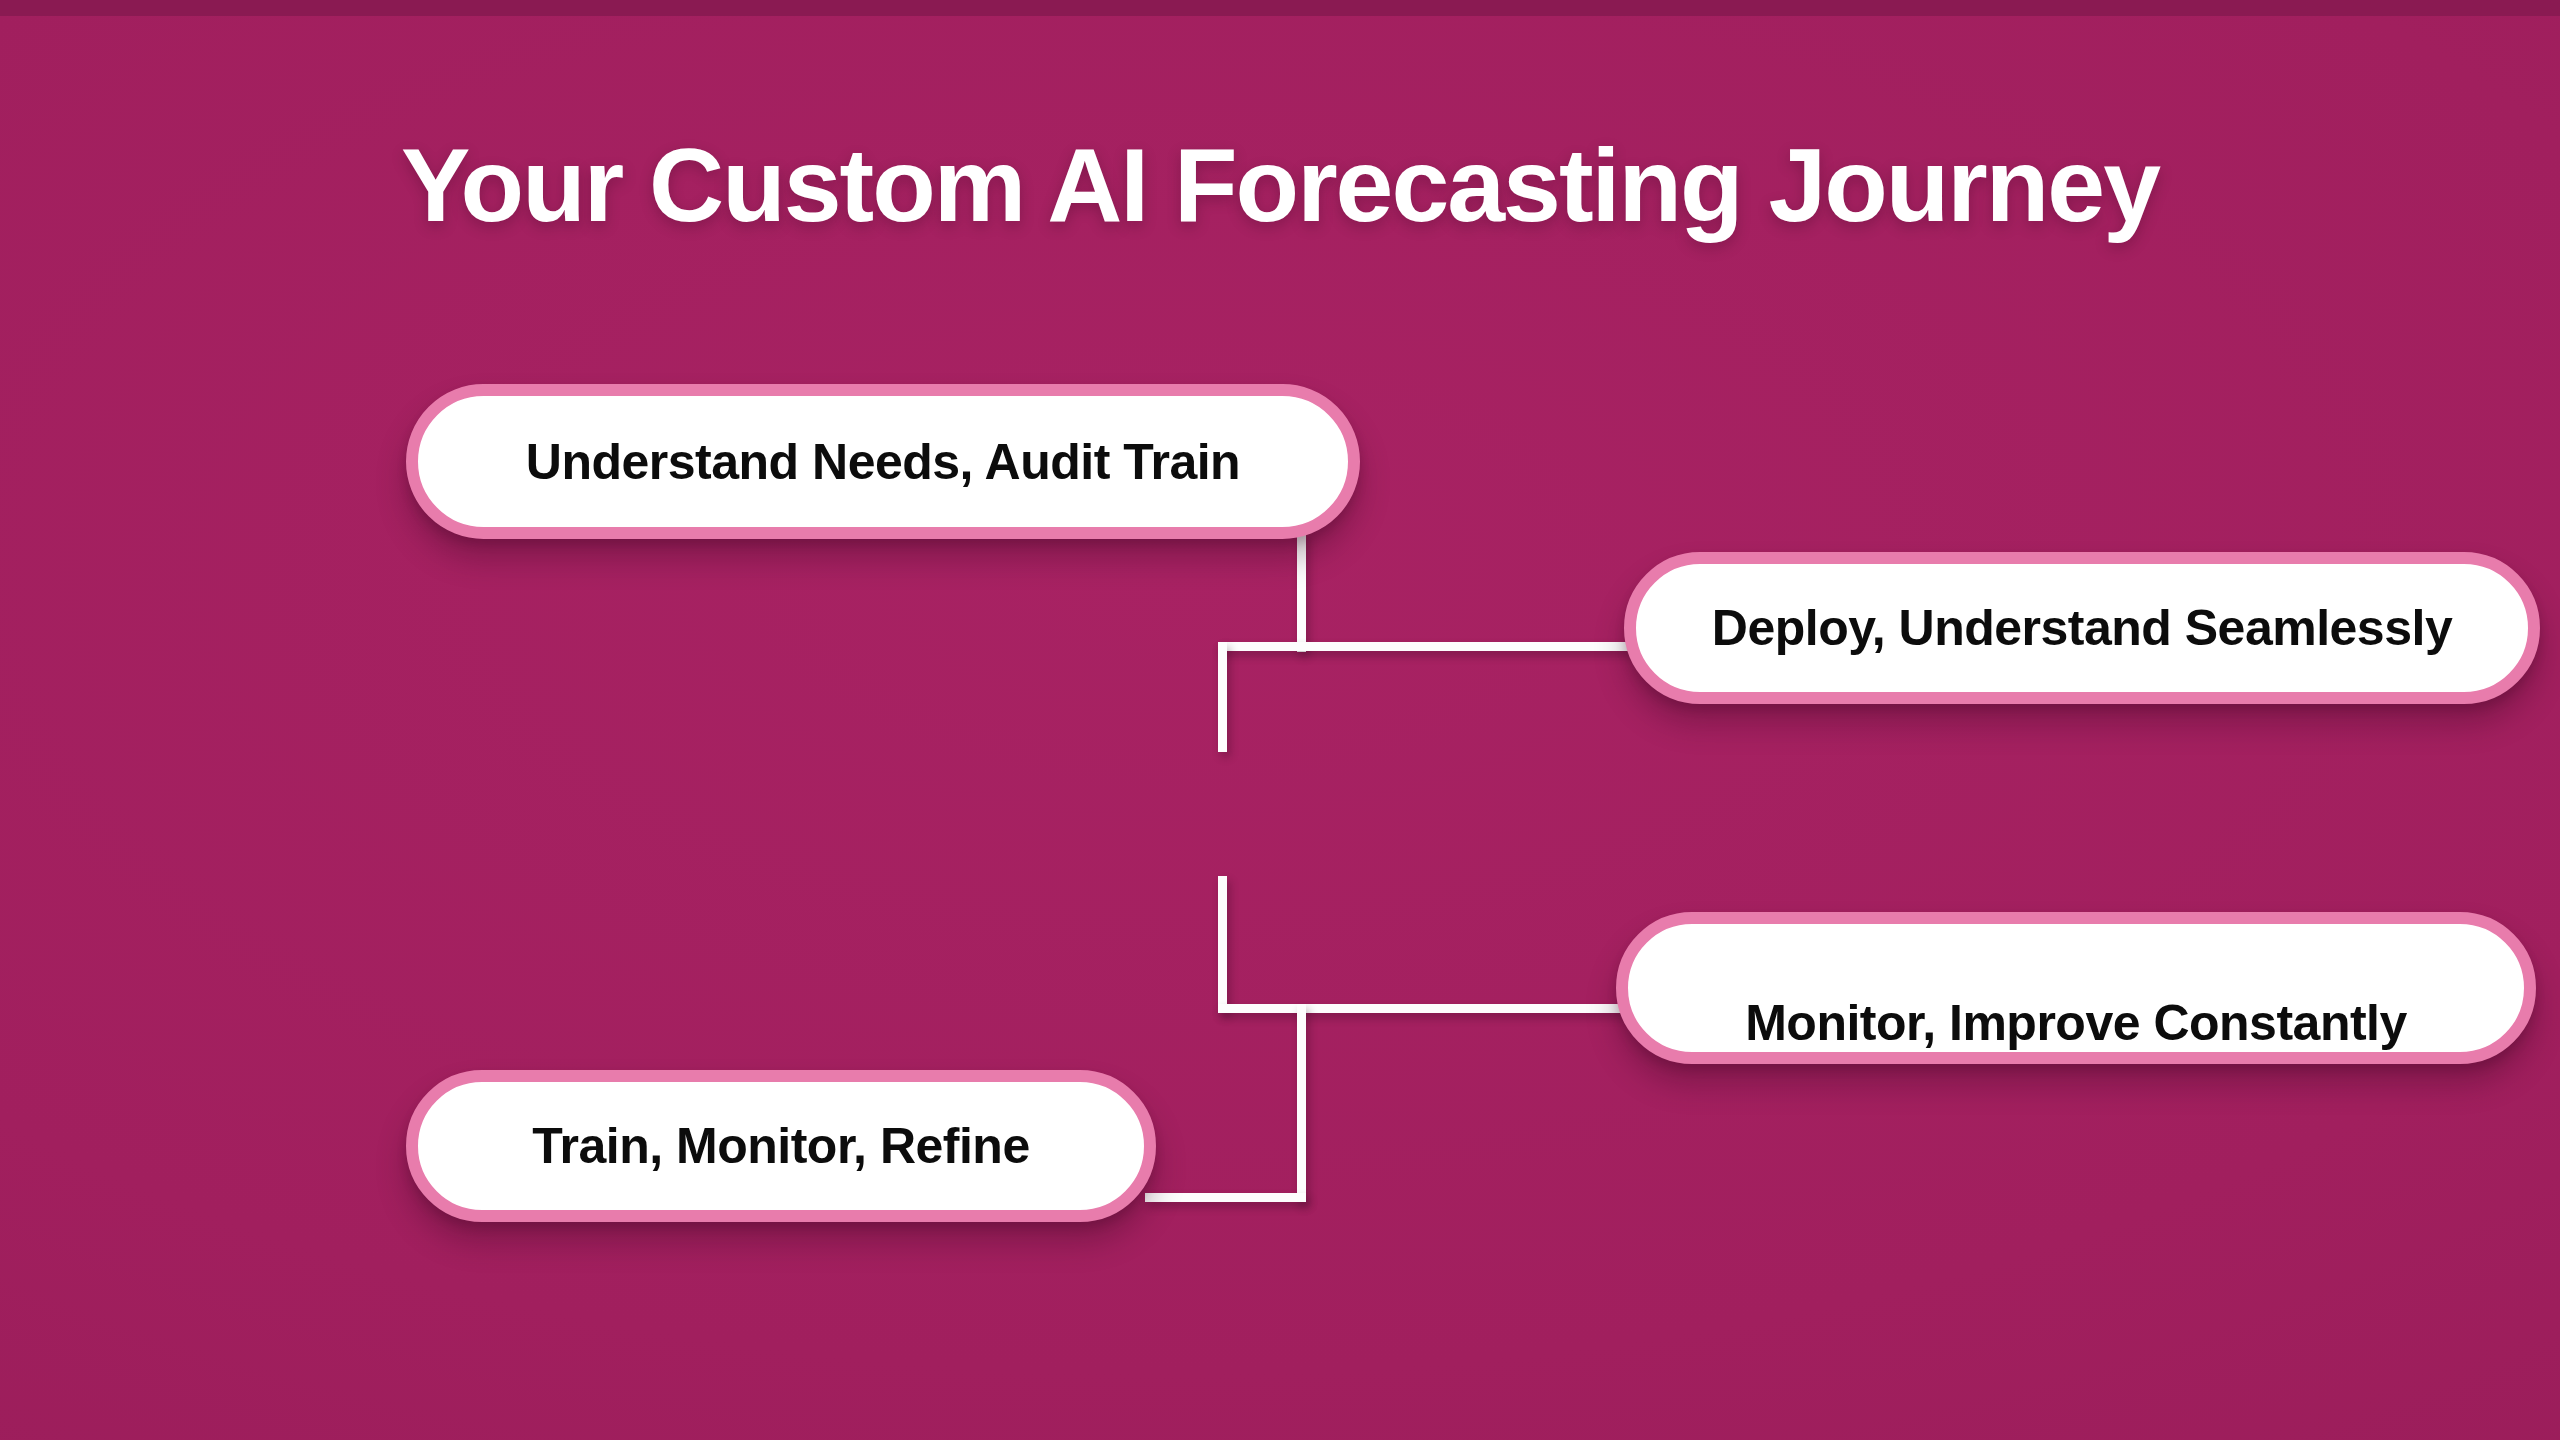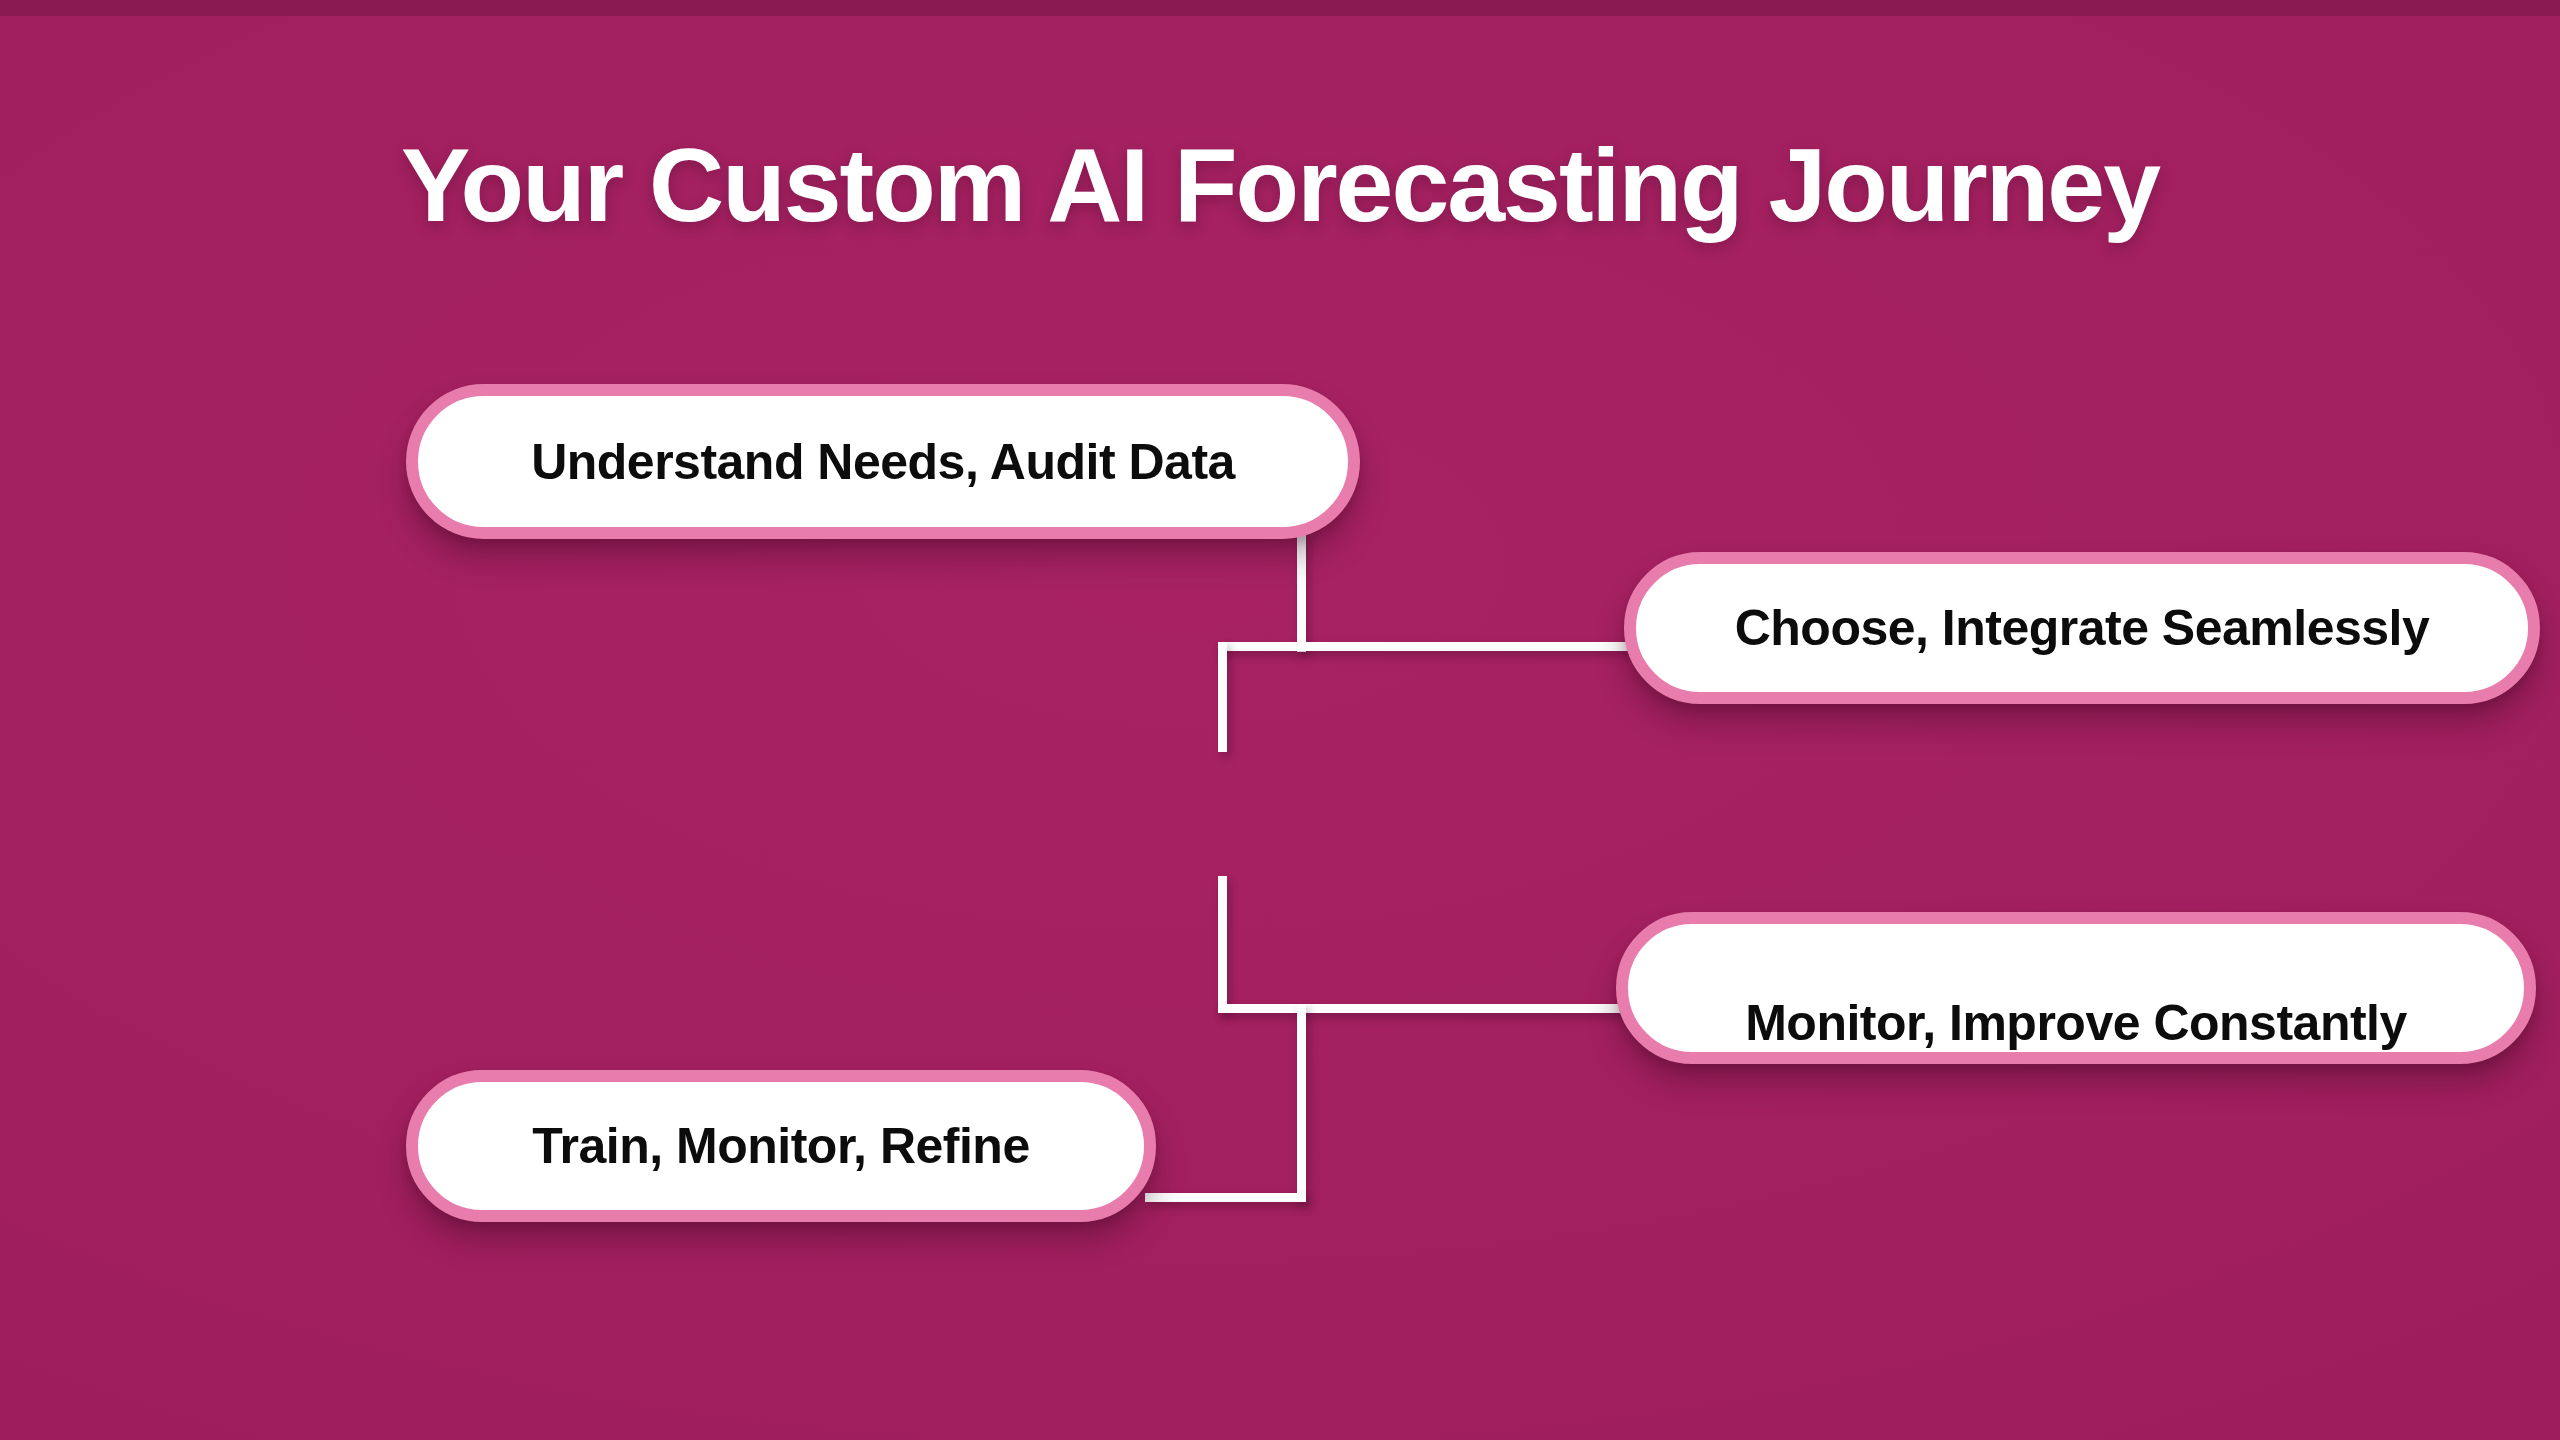--- a/index.html
+++ b/index.html
@@ -91,25 +91,25 @@
 
   <div class="connector c-v1"></div>
   <div class="connector c-h1"></div>
   <div class="connector c-v2"></div>
   <div class="connector c-v3"></div>
   <div class="connector c-h2"></div>
   <div class="connector c-v4"></div>
   <div class="connector c-h3"></div>
 
   <div class="node node-understand">
-    <span class="node-label">Understand Needs, Audit Data</span>
+    <span class="node-label">Understand Needs, Audit Train</span>
   </div>
 
   <div class="node node-deploy">
-    <span class="node-label">Choose, Integrate Seamlessly</span>
+    <span class="node-label">Deploy, Understand Seamlessly</span>
   </div>
 
 
   <div class="node node-monitor">
     <span class="node-label">Monitor, Improve Constantly</span>
   </div>
 
   <div class="node node-train">
     <span class="node-label">Train, Monitor, Refine</span>
   </div>

